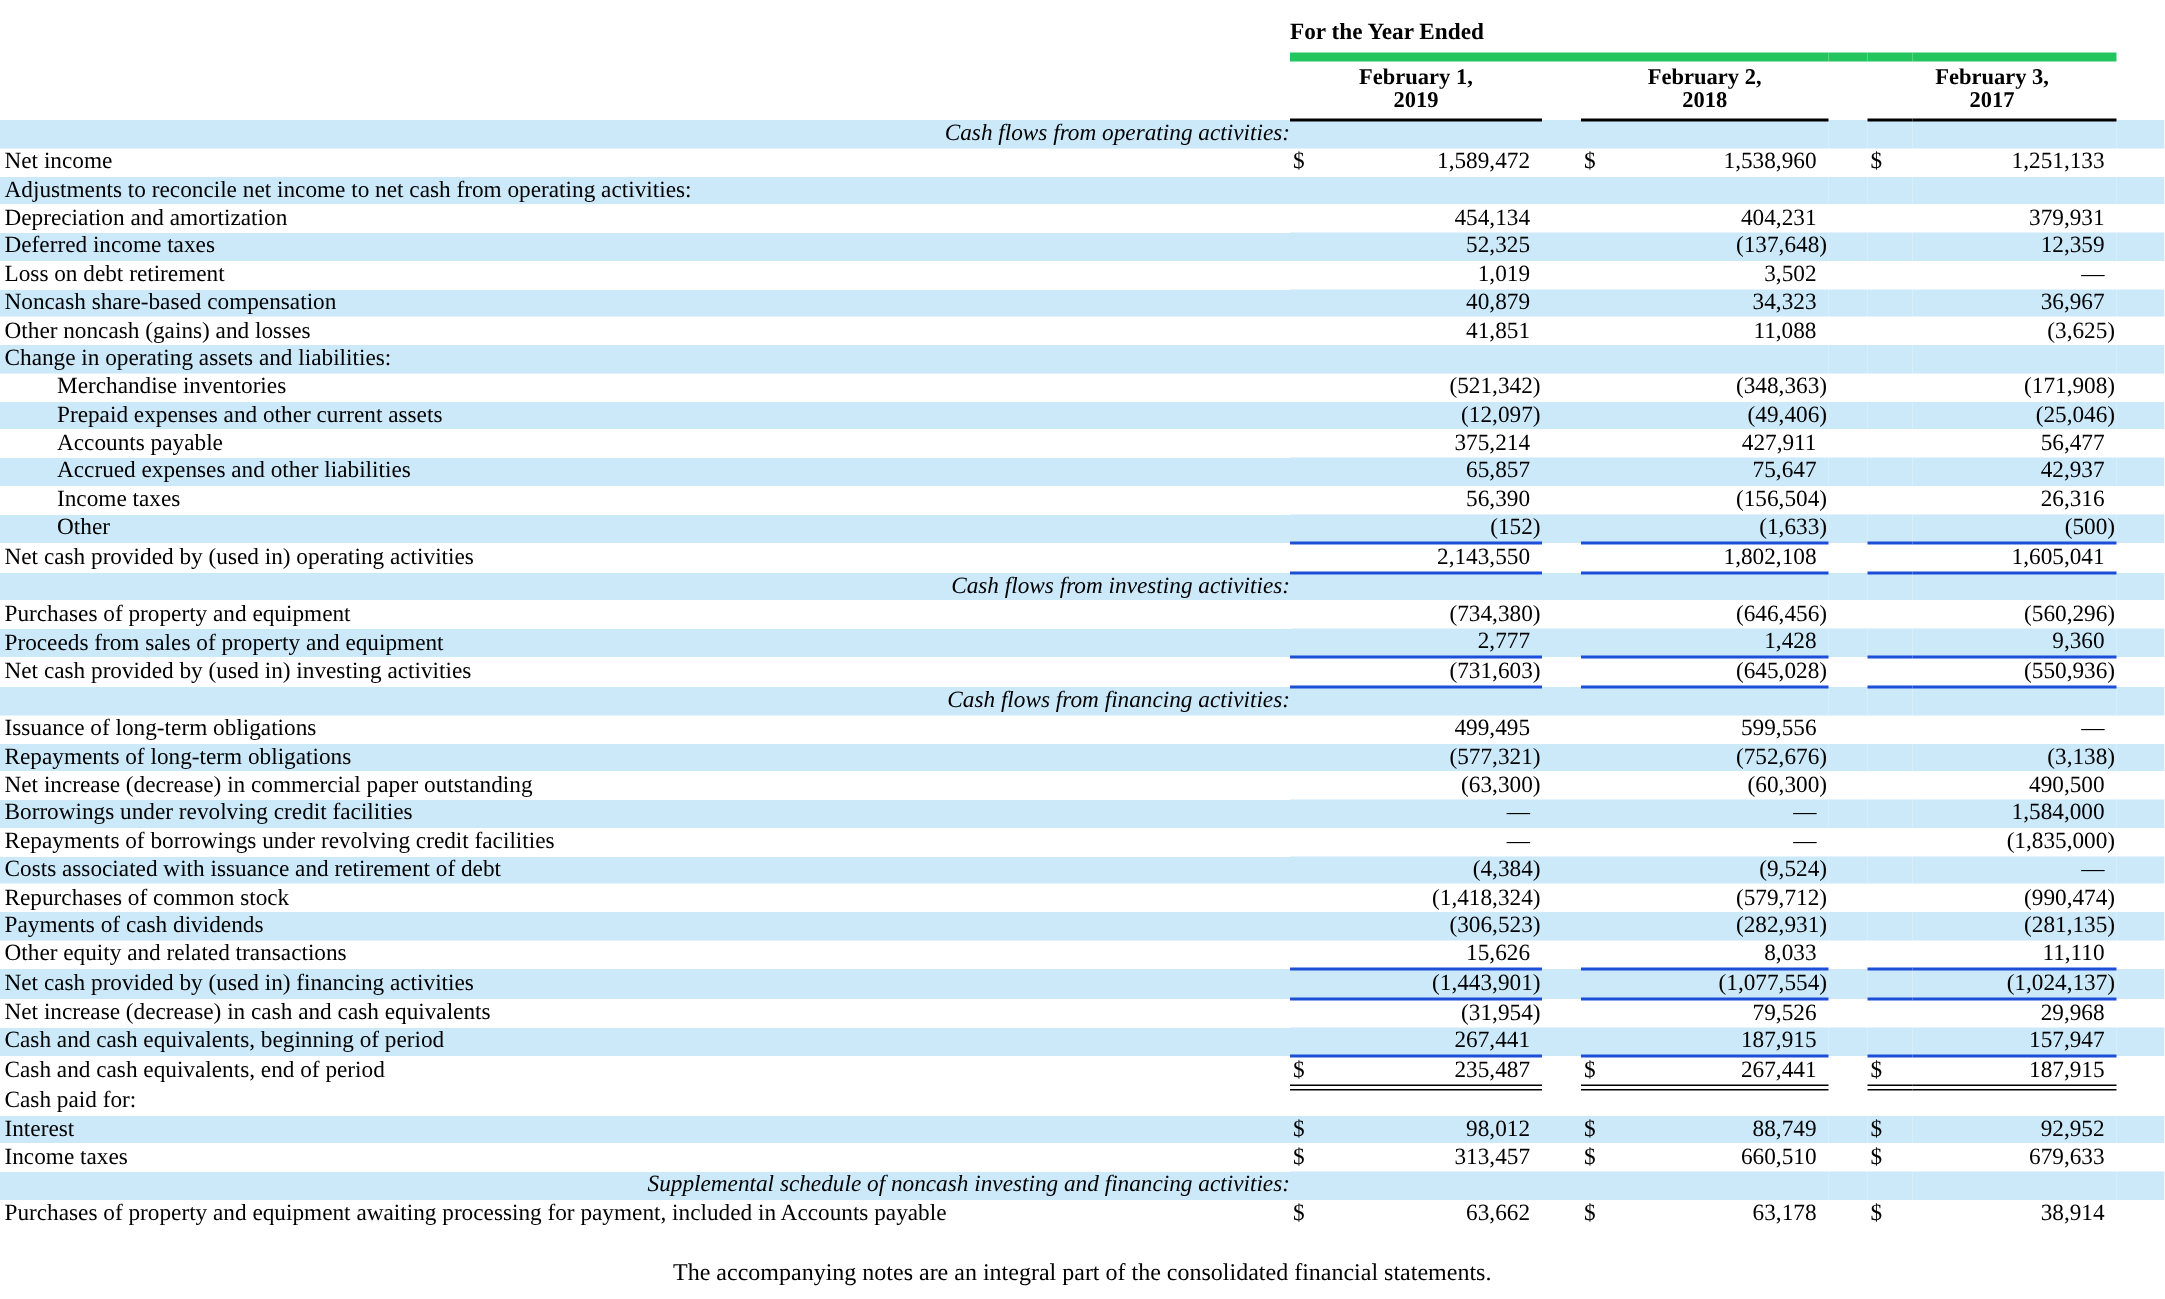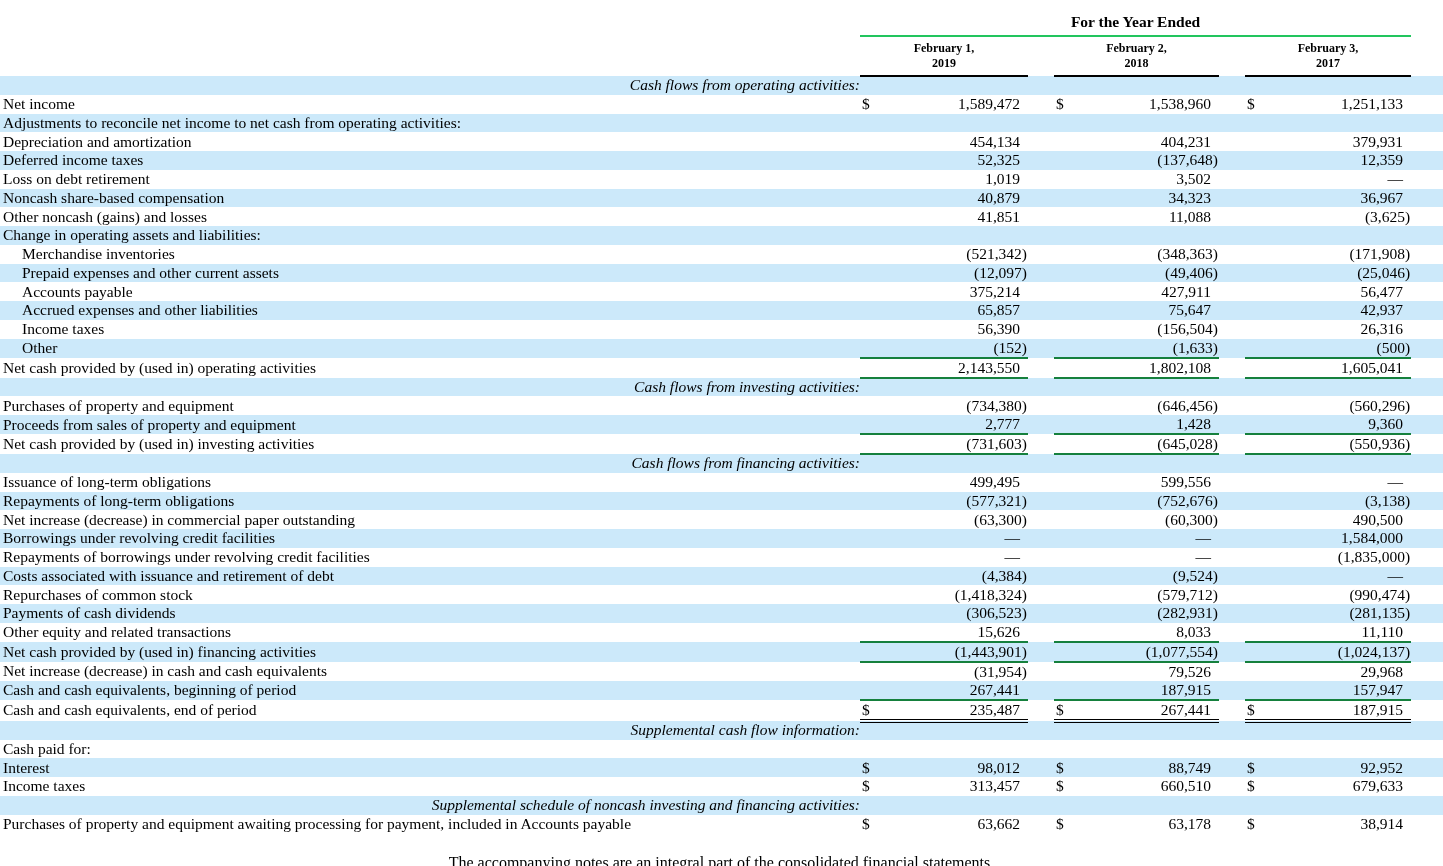--- a/index.html
+++ b/index.html
@@ -21,48 +21,48 @@
   col.c-label { width: 860px; }
   col.c-d  { width: 30px; }
   col.c-v1 { width: 138px; }
   col.c-g  { width: 26px; }
   col.c-v2 { width: 135px; }
   col.c-v3 { width: 136px; }
   col.c-m  { width: 32px; }
 
   thead td, thead th { font-weight: bold; vertical-align: bottom; }
   th.fye {
-    text-align: center;
-    border-bottom: 2px solid #22c55e;
+    text-align: left;
+    border-bottom: 6px solid #22c55e;
     padding-bottom: 4px;
     height: 22px;
     font-size: 15.5px;
   }
   th.datecol {
     text-align: center;
     border-bottom: 2px solid #000;
     padding: 4px 0 4px 0;
     height: 37px;
-    font-size: 12px;
+    font-size: 15px;
   }
   th.datecol div { line-height: 15px; }
 
   tbody td { height: 18.75px; vertical-align: middle; line-height: 18px; }
   tr.shade td { background: var(--shade, #cce9fa); }
 
   td.label { padding-left: 3px; white-space: nowrap; overflow: hidden; }
   td.label.ind1 { }
-  td.label.ind2 { padding-left: 22px; }
+  td.label.ind2 { padding-left: 38px; }
   td.label.sec  { font-style: italic; text-align: right; }
 
   td.d { text-align: left; padding-left: 2px; }
   td.v { text-align: right; padding-right: 8px; white-space: nowrap; }
   td.v.paren { padding-right: 1px; }
 
-  tr.u-single td.d, tr.u-single td.v { border-bottom: 2px solid #15803d; }
+  tr.u-single td.d, tr.u-single td.v { border-bottom: 2px solid #1d4ed8; }
   tr.u-double td.d, tr.u-double td.v { border-bottom: 4px double #000; }
 
   .footer-note {
     margin-top: 21px;
     text-align: center;
     font-size: 16px;
   }
 </style>
 </head>
 <body>
@@ -508,32 +508,20 @@
           <td class="d">$</td>
           <td class="v">235,487</td>
           <td class="g"></td>
           <td class="d">$</td>
           <td class="v">267,441</td>
           <td class="g"></td>
           <td class="d">$</td>
           <td class="v">187,915</td>
           <td class="m"></td>
         </tr>
-        <tr class="shade u-none">
-          <td class="label ind0 sec">Supplemental cash flow information:</td>
-          <td class="d"></td>
-          <td class="v"></td>
-          <td class="g"></td>
-          <td class="d"></td>
-          <td class="v"></td>
-          <td class="g"></td>
-          <td class="d"></td>
-          <td class="v"></td>
-          <td class="m"></td>
-        </tr>
         <tr class="u-none">
           <td class="label ind0">Cash paid for:</td>
           <td class="d"></td>
           <td class="v"></td>
           <td class="g"></td>
           <td class="d"></td>
           <td class="v"></td>
           <td class="g"></td>
           <td class="d"></td>
           <td class="v"></td>

